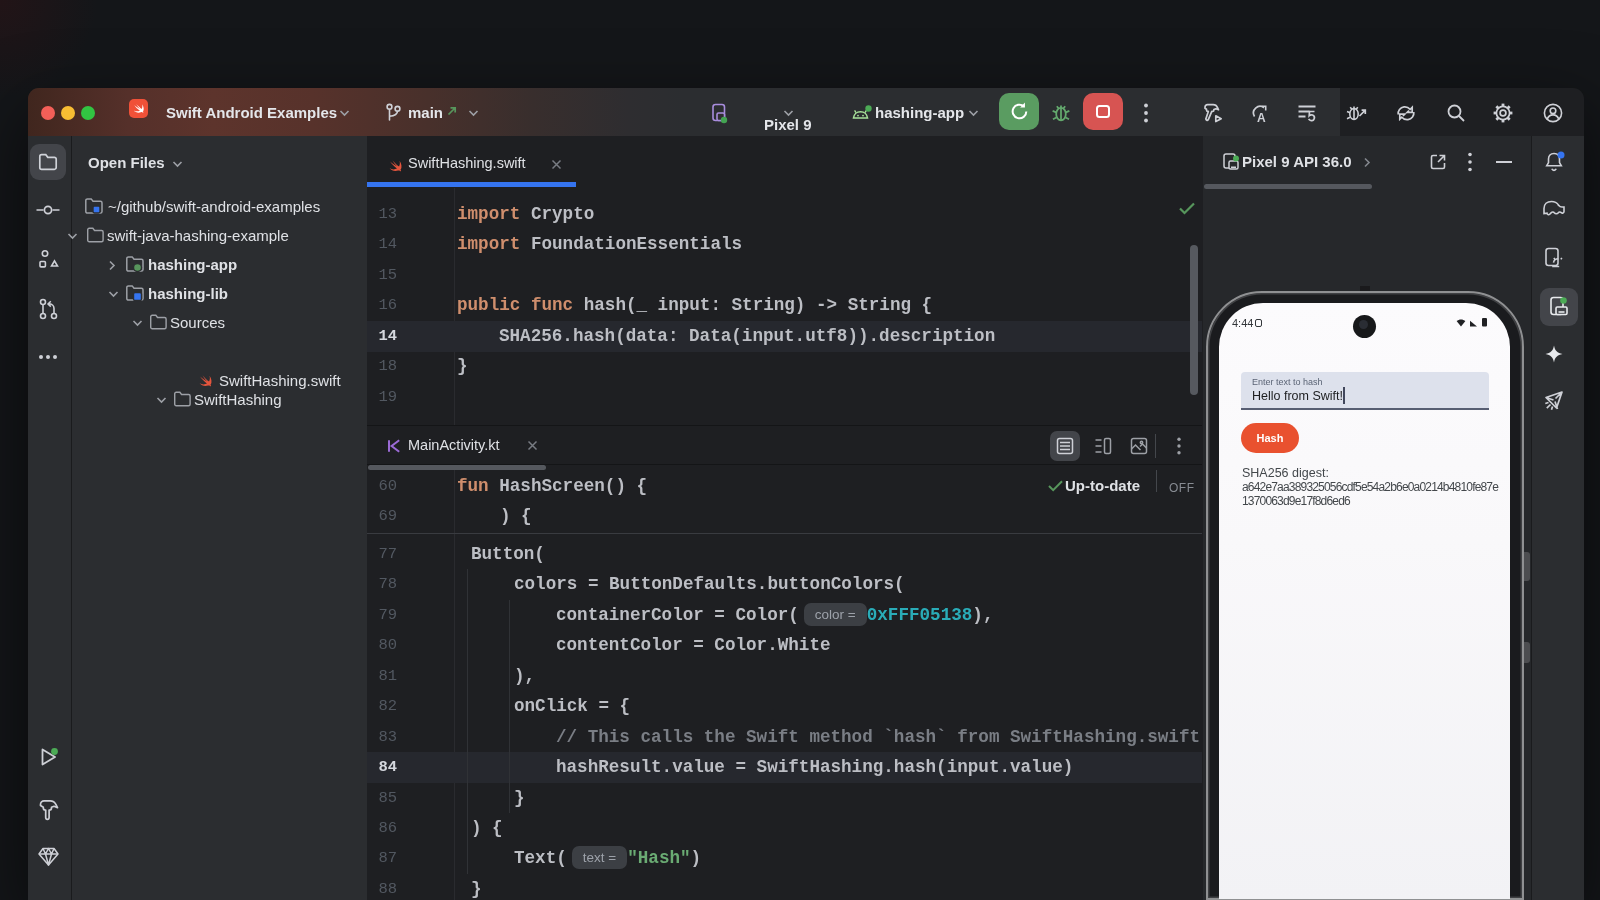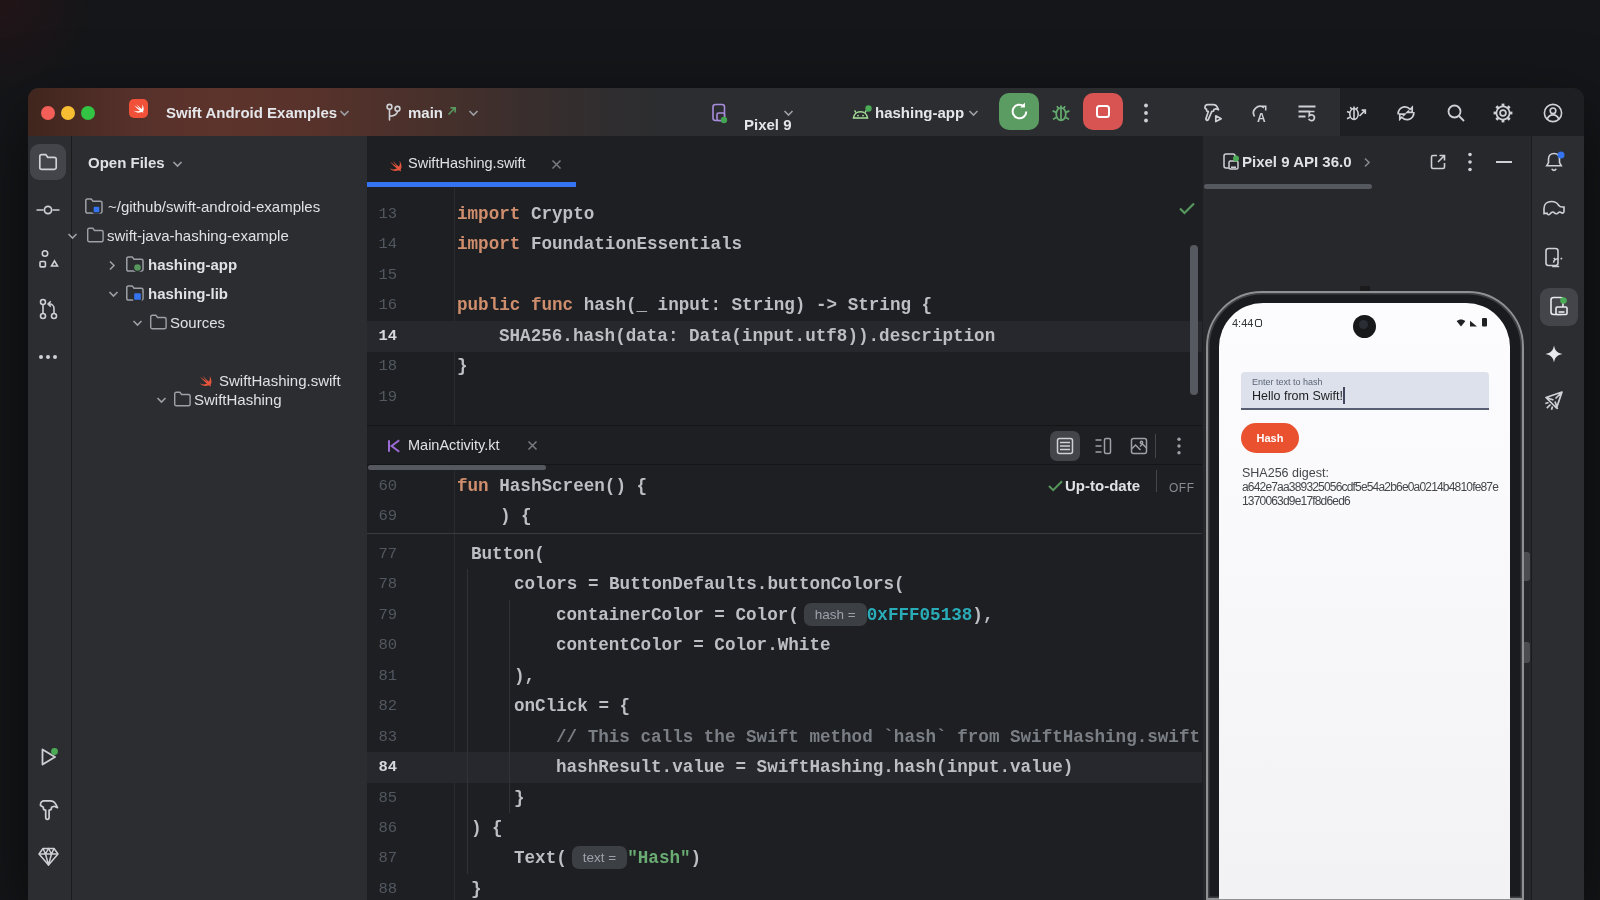--- a/index.html
+++ b/index.html
@@ -72,21 +72,21 @@
         <path d="M1.5 2l4 4 4-4" stroke="#9da0a6" stroke-width="1.6" fill="none"></path>
       </svg>
 
     <svg class="abs" style="left:681px;top:14px" width="22" height="22" viewBox="0 0 22 22">
         <g stroke="#a98ddd" stroke-width="1.6" fill="none">
           <rect x="4" y="2.5" width="11.5" height="16" rx="2.5"></rect>
           <rect x="8" y="11" width="7.5" height="7.5" rx="1.5" fill="#2f2d2f"></rect>
         </g>
         <circle cx="15" cy="18" r="3.2" fill="#43a452"></circle>
       </svg>
-    <div class="t" style="left:716px;margin-top:12px;">Pixel 9</div>
+    <div class="t" style="left:736px;margin-top:12px;">Pixel 9</div>
     <svg class="abs" style="left:755px;top:21px" width="11" height="8" viewBox="0 0 11 8">
         <path d="M1.5 2l4 4 4-4" stroke="#9da0a6" stroke-width="1.6" fill="none"></path>
       </svg>
 
     <svg class="abs" style="left:821px;top:14px" width="24" height="22" viewBox="0 0 24 22">
         <path d="M4.5 16c.4-3.6 3.2-6.2 7-6.2s6.6 2.6 7 6.2z" fill="none" stroke="#a8e29a" stroke-width="1.6"></path>
         <path d="M7 10.6L5.6 8.4M16 10.6l1.4-2.2" stroke="#a8e29a" stroke-width="1.4"></path>
         <circle cx="9" cy="13.6" r=".9" fill="#a8e29a"></circle>
         <circle cx="14" cy="13.6" r=".9" fill="#a8e29a"></circle>
         <circle cx="19.5" cy="6.5" r="3.2" fill="#4cab56"></circle>
@@ -364,21 +364,21 @@
         <div class="ln" style="top:257px;">83</div>
         <div class="ln" style="top:287px;color:#d5d8de;font-weight:700;">84</div>
         <div class="ln" style="top:318px;">85</div>
         <div class="ln" style="top:348px;">86</div>
         <div class="ln" style="top:378px;">87</div>
         <div class="ln" style="top:409px;">88</div>
       <div class="cl code" style="left:90px;top:6px;"><span class="k">fun</span> HashScreen() {</div>
       <div class="cl code" style="left:133px;top:36px;">) {</div>
       <div class="cl code" style="left:104px;top:74px;">Button(</div>
       <div class="cl code" style="left:147px;top:104px;">colors = ButtonDefaults.buttonColors(</div>
-      <div class="cl code" style="left:189px;top:135px;">containerColor = Color(<span class="chip" style="margin-left:5px;">hash =</span><span class="n">0xFFF05138</span>),</div>
+      <div class="cl code" style="left:189px;top:135px;">containerColor = Color(<span class="chip" style="margin-left:5px;">color =</span><span class="n">0xFFF05138</span>),</div>
       <div class="cl code" style="left:189px;top:165px;">contentColor = Color.White</div>
       <div class="cl code" style="left:147px;top:196px;">),</div>
       <div class="cl code" style="left:147px;top:226px;">onClick = {</div>
       <div class="cl code c" style="left:189px;top:257px;">// This calls the Swift method `hash` from SwiftHashing.swift</div>
       <div class="cl code" style="left:189px;top:287px;">hashResult.value = SwiftHashing.hash(input.value)</div>
       <div class="cl code" style="left:147px;top:318px;">}</div>
       <div class="cl code" style="left:104px;top:348px;">) {</div>
       <div class="cl code" style="left:147px;top:378px;">Text(<span class="chip" style="margin-left:5px;">text =</span><span class="s">"Hash"</span>)</div>
       <div class="cl code" style="left:104px;top:409px;">}</div>
       <svg class="abs" style="left:680px;top:14px" width="17" height="13" viewBox="0 0 18 14">

